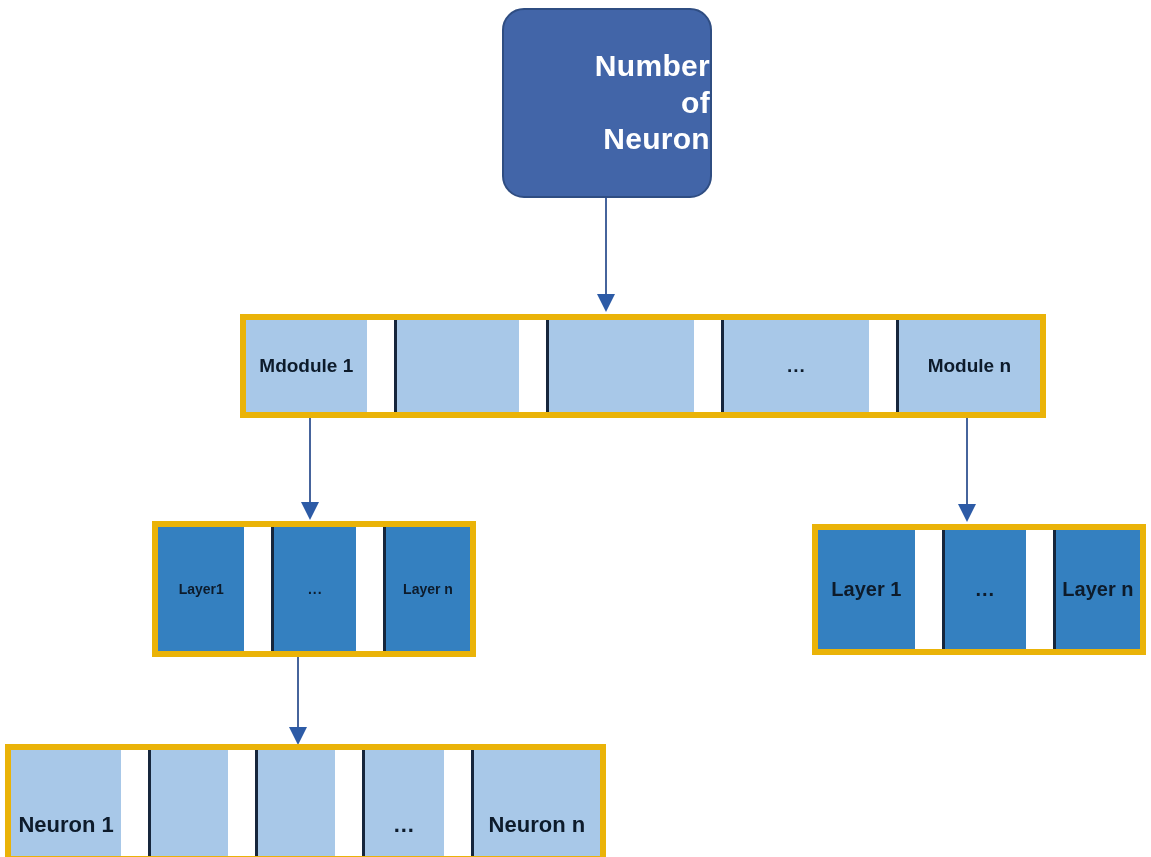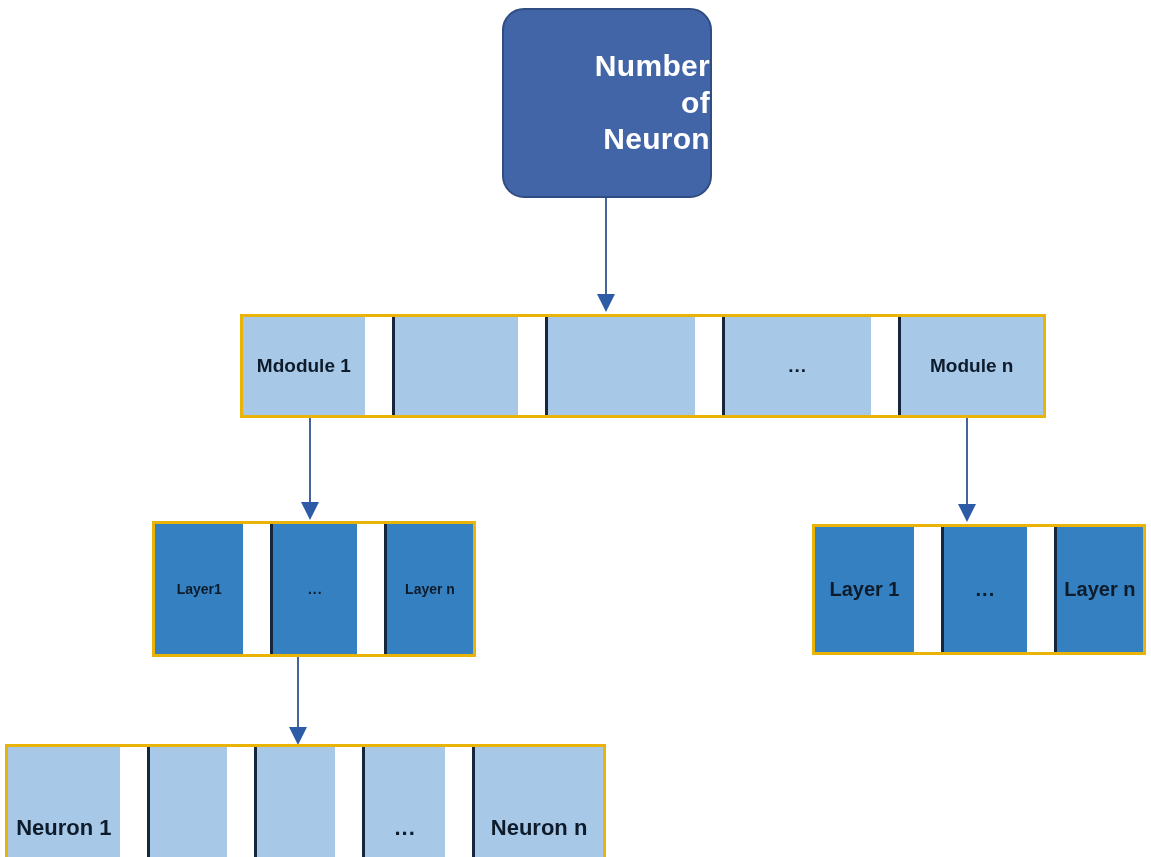--- a/index.html
+++ b/index.html
@@ -39,21 +39,21 @@
     line-height: 1.22;
     letter-spacing: 0.3px;
     text-align: center;
   }
   .root-node .line { display: block; }
 
   
   .row {
     position: absolute;
     box-sizing: border-box;
-    border: 3px solid #eab308;
+    border: 6px solid #eab308;
     display: flex;
     gap: 27px;
   }
   .row .cell {
     box-sizing: border-box;
     display: flex;
     align-items: center;
     justify-content: center;
     font-weight: bold;
     color: #0d1b2b;

